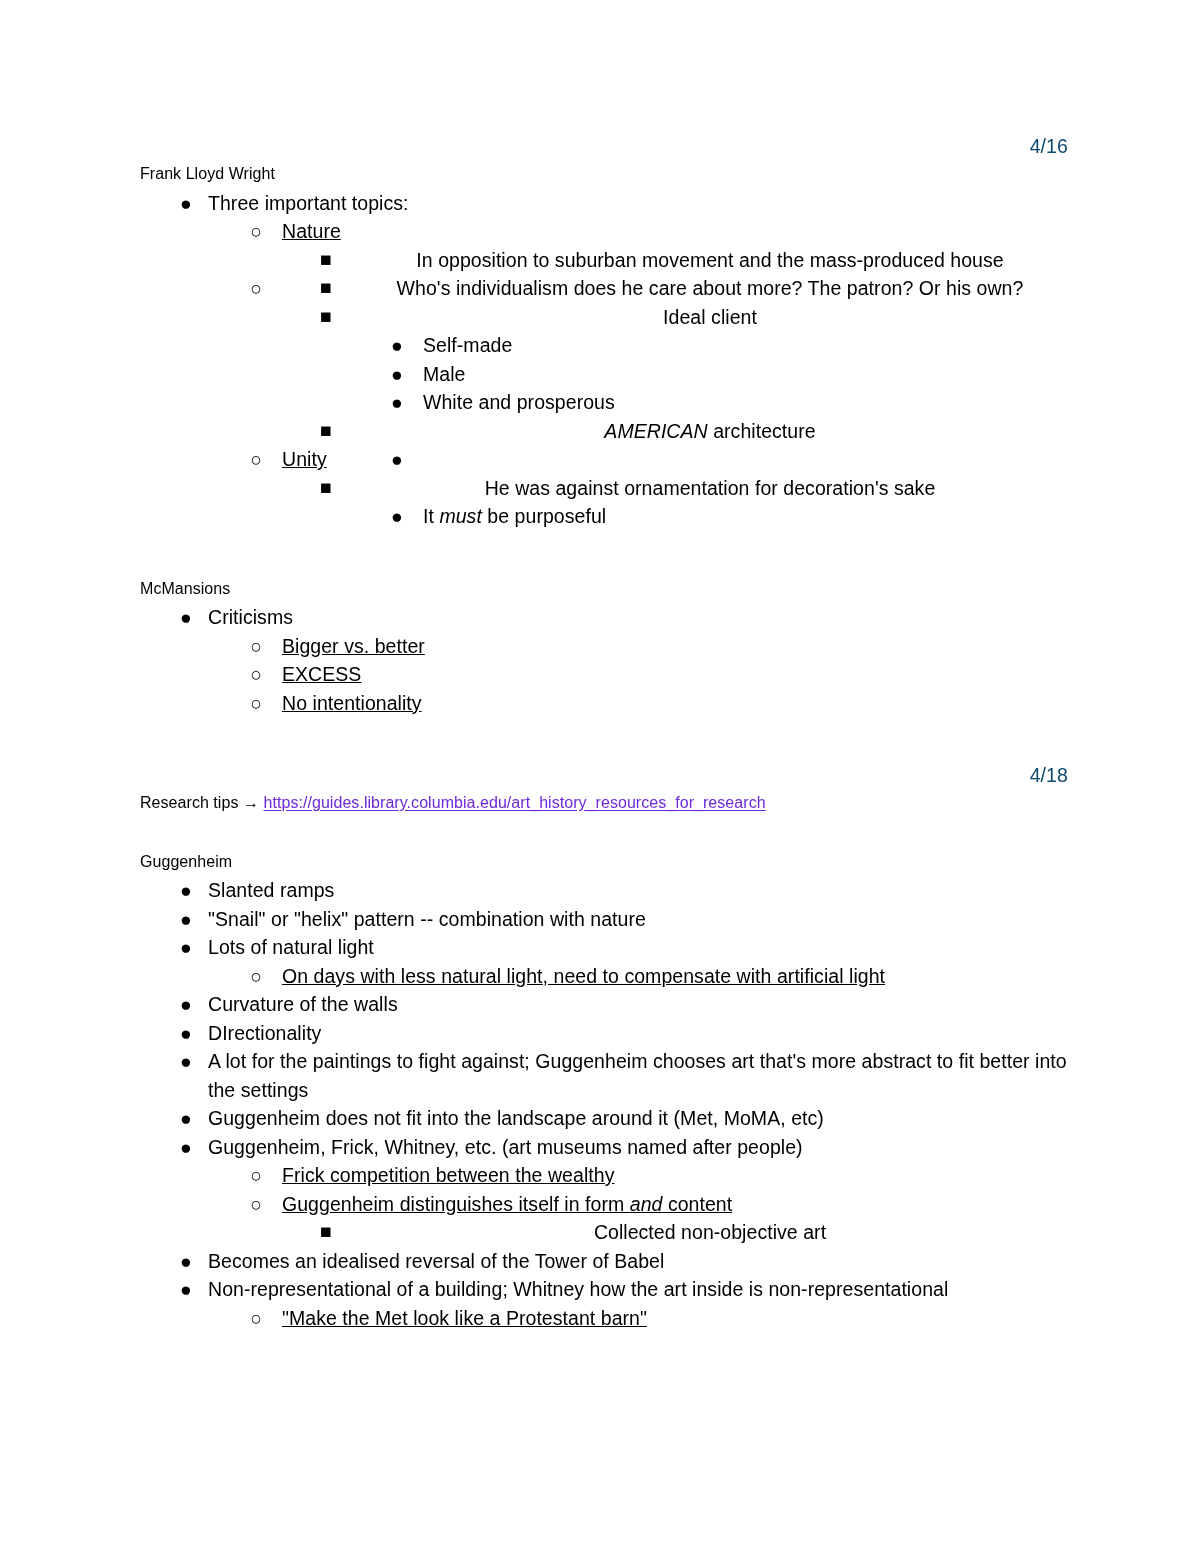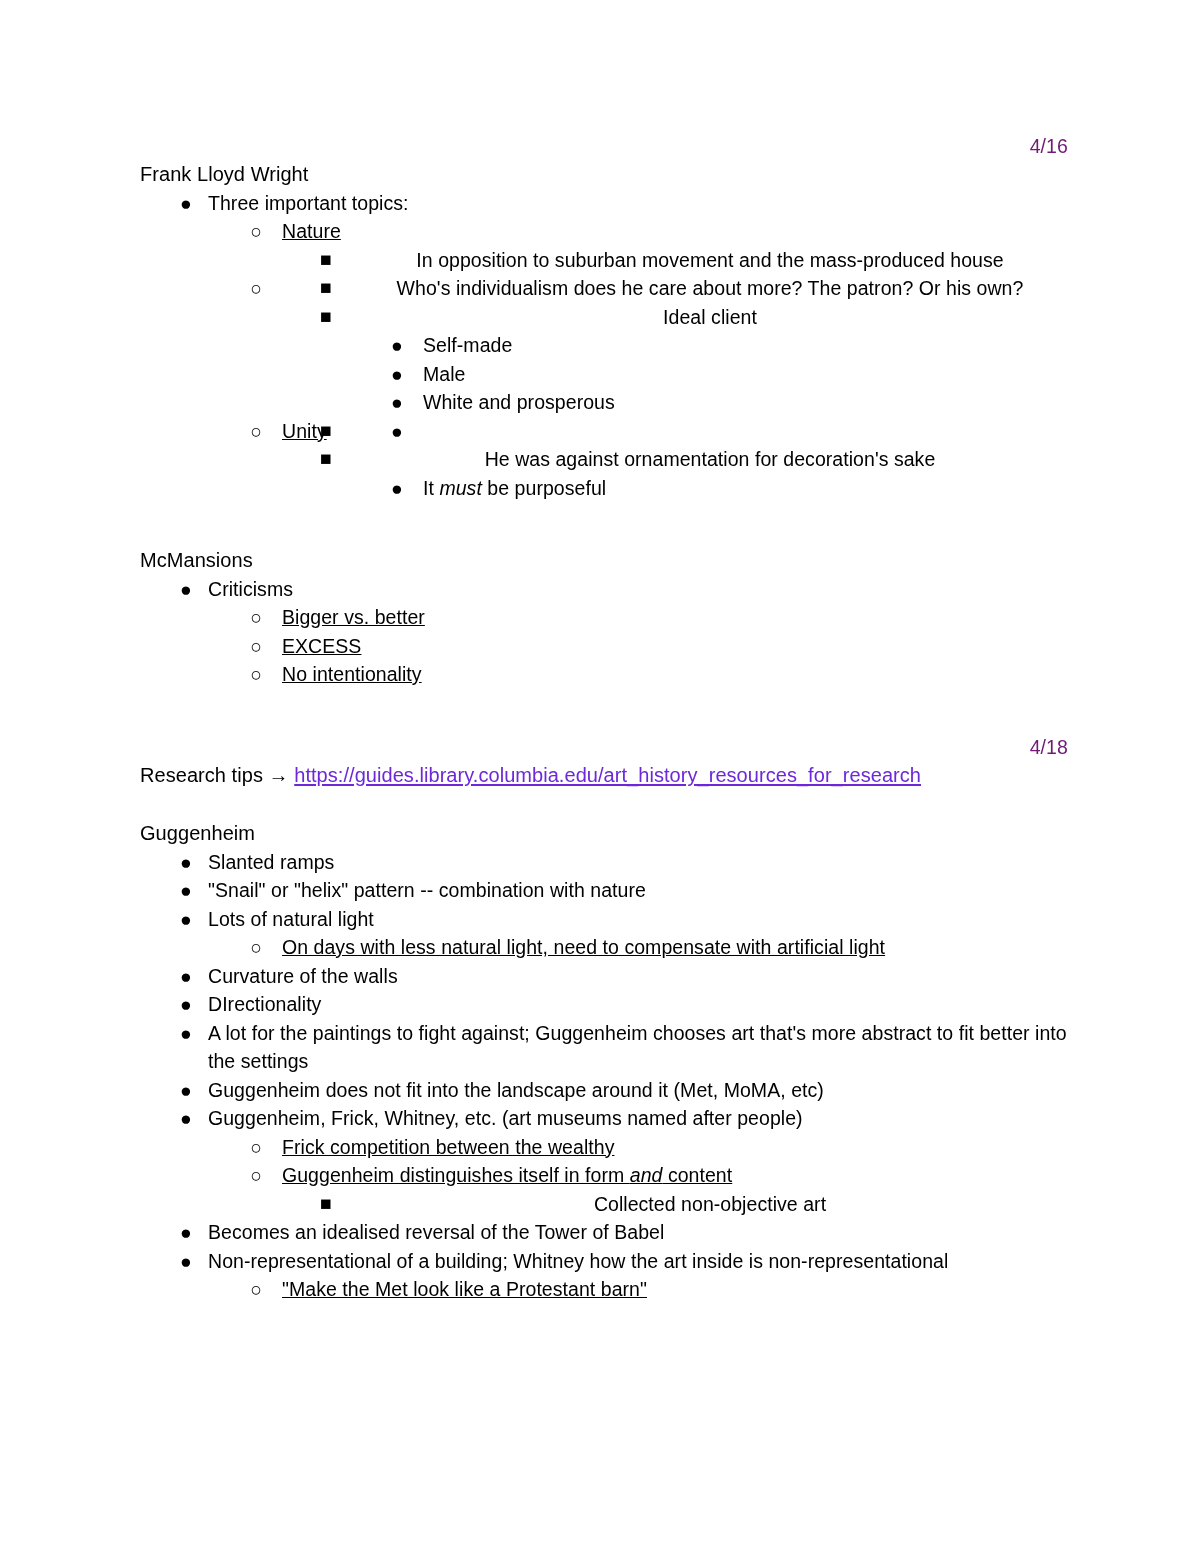--- a/index.html
+++ b/index.html
@@ -31,27 +31,27 @@
     left: 140px;
     top: 132px;
     width: 928px;
   }
 
   
   .date-line {
     text-align: right;
     font-size: 19.5px;
     line-height: 28px;
-    color: #701a75;
+    color: #0c4a6e;
     letter-spacing: 0.1px;
   }
 
   
   .para {
-    font-size: 20px;
+    font-size: 16px;
     line-height: 28.5px;
     color: #000;
     margin: 0;
     letter-spacing: 0.05px;
     white-space: normal;
   }
 
   
   ul.lvl {
     list-style: none;
@@ -162,20 +162,21 @@
         <span class="txt">Male</span>
       </li>
 
       <li class="item l4">
         <span class="bullet">●</span>
         <span class="txt">White and prosperous</span>
       </li>
 
       <li class="item l3">
         <span class="bullet">■</span>
+        <span class="txt"><em>AMERICAN</em><span> architecture</span></span>
       </li>
 
       <li class="item l4">
         <span class="bullet">●</span>
       </li>
 
       <li class="item l2">
         <span class="bullet">○</span>
         <span class="txt">Unity</span>
       </li>

